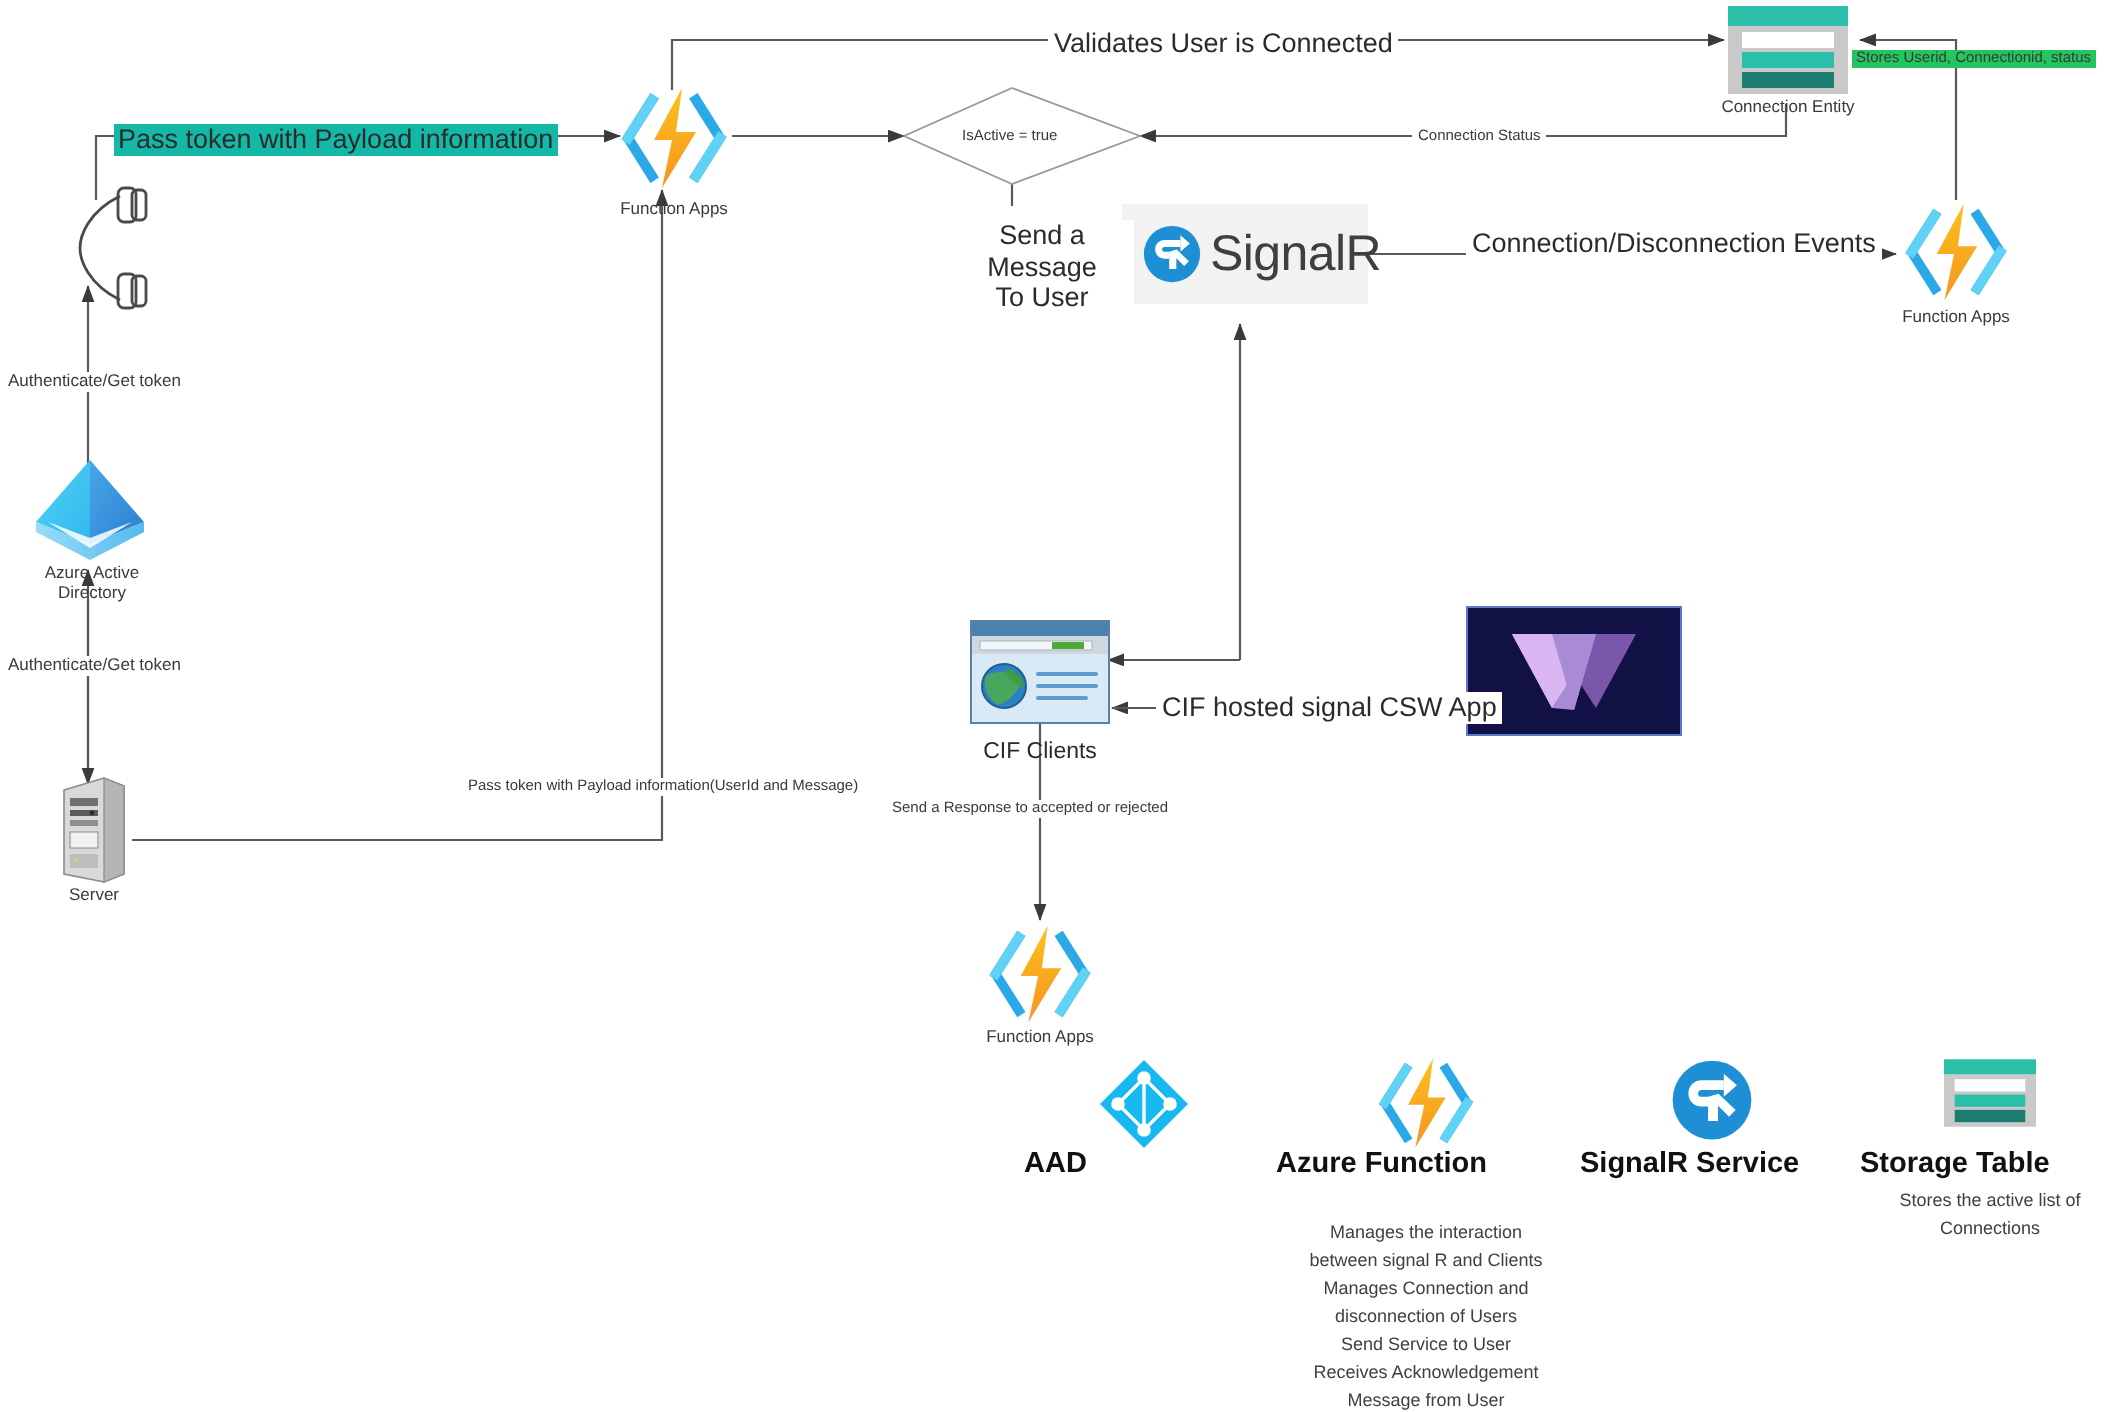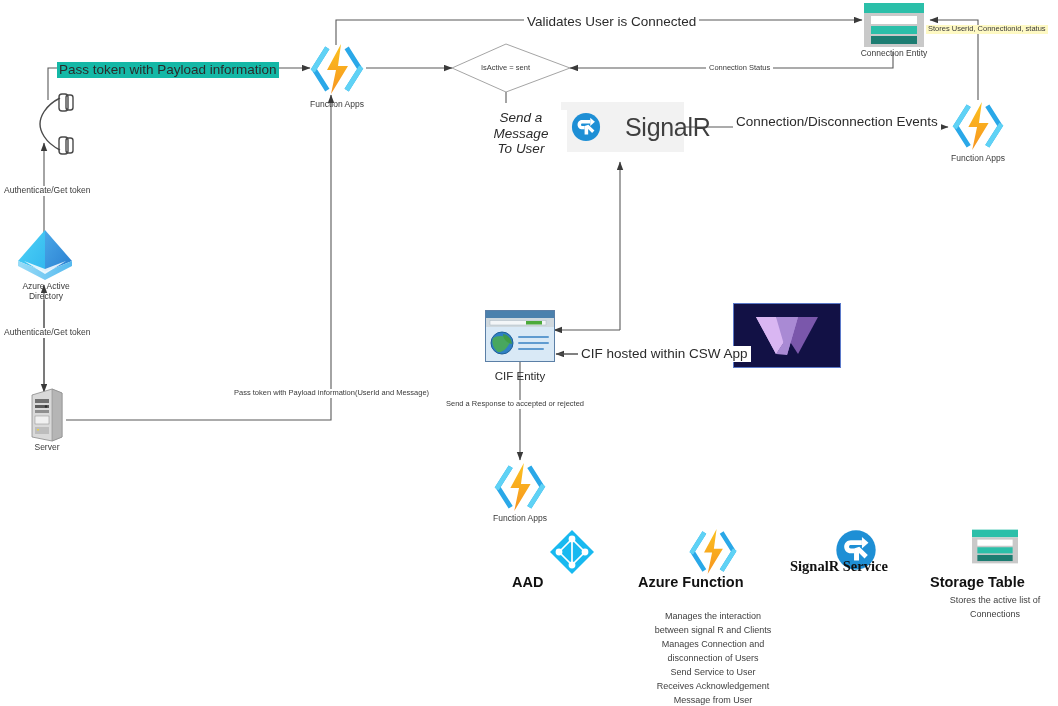--- a/index.html
+++ b/index.html
@@ -21,21 +21,21 @@
   .lbl {
     position: absolute;
     color: #3a3a3a;
     white-space: nowrap;
     line-height: 1.15;
   }
   .lbl-lg { font-size: 13.5px; color: #2b2b2b; }
   .lbl-md { font-size: 11px; color: #3a3a3a; }
   .lbl-sm { font-size: 8.5px; color: #3a3a3a; }
   .lbl-xs { font-size: 7.5px; color: #3a3a3a; }
-  .lbl-c { text-align: center; white-space: normal; font-style: italic; }
+  .lbl-c { text-align: center; white-space: normal; }
   .node-cap {
     position: absolute;
     font-size: 8.5px;
     color: #3a3a3a;
     text-align: center;
     white-space: nowrap;
     line-height: 1.2;
   }
   .node-cap-md {
     position: absolute;
@@ -65,21 +65,21 @@
     font-size: 9px;
     color: #404040;
     text-align: center;
     line-height: 1.55;
   }
   .signalr-box {
     position: absolute;
     background: #f2f2f2;
     display: flex;
     align-items: center;
-    gap: 24px;
+    gap: 4px;
     padding: 0 10px;
     box-sizing: border-box;
   }
   .signalr-word {
     font-size: 25px;
     color: #3f3f3f;
     letter-spacing: -0.3px;
     font-family: "Liberation Sans", sans-serif;
   }
   .csw-box {
@@ -204,21 +204,21 @@
       <path d="M18,8 L6,27" fill="none" stroke="#5fd2f5" stroke-width="5" stroke-linecap="square"></path>
       <path d="M52,27 L40,46" fill="none" stroke="#5fd2f5" stroke-width="5" stroke-linecap="square"></path>
       <polygon points="33,2 19,28 28,28 23,52 40,24 30,24" fill="url(#fnBolt1)"></polygon>
     </svg>
   </div>
   <div class="node-cap" style="left:291px; top:99px; width:92px;">Function Apps</div>
 
   <svg class="layer" viewBox="0 0 1058 706">
     <polygon points="506,44 570,68 506,92 452,68" fill="#ffffff" stroke="#9a9a9a" stroke-width="0.9"></polygon>
   </svg>
-  <div class="lbl lbl-xs" style="left:481px; top:64px;">IsActive = sent</div>
+  <div class="lbl lbl-xs" style="left:481px; top:64px;">IsActive = true</div>
 
   <div class="icon-box" style="left:864px; top:3px; width:60px; height:44px;">
     <svg width="60" height="44" viewBox="0 0 60 44">
       <rect x="0" y="0" width="60" height="10" fill="#2bbfa9"></rect>
       <rect x="0" y="10" width="60" height="34" fill="#c9c9c9"></rect>
       <rect x="7" y="13" width="46" height="8" fill="#ffffff"></rect>
       <rect x="7" y="23" width="46" height="8" fill="#2bbfa9"></rect>
       <rect x="7" y="33" width="46" height="8" fill="#1d7d72"></rect>
     </svg>
   </div>
@@ -265,21 +265,21 @@
       <path d="M8,28 C12,25 22,25 26,30 C24,36 18,43 13,42 C9,39 6,33 8,28 Z" fill="#4cae4c" opacity="0.85"></path>
       <path d="M18,24 C24,25 27,30 27,34 C22,33 18,29 18,24 Z" fill="#3f9b3f" opacity="0.85"></path>
       <circle cx="17" cy="33" r="11" fill="none" stroke="#1d5f96" stroke-width="1"></circle>
       <g stroke="#5f9bd0" stroke-width="2" stroke-linecap="round">
         <line x1="34" y1="27" x2="63" y2="27"></line>
         <line x1="34" y1="33" x2="63" y2="33"></line>
         <line x1="34" y1="39" x2="58" y2="39"></line>
       </g>
     </svg>
   </div>
-  <div class="node-cap-md" style="left:470px; top:370px; width:100px;">CIF Entity</div>
+  <div class="node-cap-md" style="left:470px; top:370px; width:100px;">CIF Clients</div>
 
   <div class="csw-box" style="left:733px; top:303px; width:108px; height:65px;">
     <svg width="106" height="63" viewBox="0 0 106 63">
       <polygon points="22,13 42,13 53,33 42,50" fill="#d9b6f2"></polygon>
       <polygon points="84,13 64,13 53,33 64,50" fill="#7a57ab"></polygon>
       <polygon points="42,13 64,13 53,51 42,50 53,33" fill="#a98ad4"></polygon>
       <polygon points="22,13 42,13 53,33 42,50" fill="#d9b6f2"></polygon>
       <polygon points="42,13 64,13 53,51" fill="#a98ad4"></polygon>
     </svg>
   </div>
@@ -306,31 +306,31 @@
   <span class="lbl lbl-sm" style="left:2px; top:186px; background:#fff; padding:0 2px;">Authenticate/Get token</span>
 
   <span class="lbl lbl-sm" style="left:2px; top:328px; background:#fff; padding:0 2px;">Authenticate/Get token</span>
 
   <span class="lbl lbl-xs" style="left:232px; top:389px; background:#fff; padding:0 2px;">Pass token with Payload information(UserId and Message)</span>
 
   <span class="lbl lbl-lg" style="left:524px; top:14px; background:#fff; padding:0 3px;">Validates User is Connected</span>
 
   <span class="lbl lbl-xs" style="left:706px; top:64px; background:#fff; padding:0 3px;">Connection Status</span>
 
-  <span class="lbl lbl-xs" style="left:926px; top:25px; background:#fef9c3; padding:0 2px;">Stores Userid, Connectionid, status</span>
+  <span class="lbl lbl-xs" style="left:926px; top:25px; background:#22c55e; padding:0 2px;">Stores Userid, Connectionid, status</span>
 
   <span class="lbl lbl-lg" style="left:733px; top:114px; background:#fff; padding:0 3px;">Connection/Disconnection Events</span>
 
   <div class="lbl lbl-lg lbl-c" style="left:475px; top:110px; width:92px; background:#fff;">
     <div>Send a Message</div>
     <div>To User</div>
   </div>
 
 
-  <span class="lbl lbl-lg" style="left:578px; top:346px; background:#fff; padding:0 3px;">CIF hosted within CSW App</span>
+  <span class="lbl lbl-lg" style="left:578px; top:346px; background:#fff; padding:0 3px;">CIF hosted signal CSW App</span>
 
   <span class="lbl lbl-xs" style="left:444px; top:400px; background:#fff; padding:0 2px;">Send a Response to accepted or rejected</span>
 
   <div class="icon-box" style="left:548px; top:528px; width:48px; height:48px;">
     <svg width="48" height="48" viewBox="0 0 48 48">
       <polygon points="24,2 46,24 24,46 2,24" fill="#18b9f0"></polygon>
       <g fill="#ffffff">
         <circle cx="24" cy="11" r="3.4"></circle>
         <circle cx="11" cy="24" r="3.4"></circle>
         <circle cx="37" cy="24" r="3.4"></circle>
@@ -374,21 +374,21 @@
   </div>
 
   <div class="icon-box" style="left:835px; top:529px; width:42px; height:42px;">
     <svg width="42" height="42" viewBox="0 0 32 32">
       <circle cx="16" cy="16" r="15" fill="#1e8fd5"></circle>
       <path d="M20.5,8.5 L12,8.5 C9.2,8.5 7,10.7 7,13.5 C7,16.3 9.2,18.5 12,18.5 L14.5,18.5 L14.5,14.8 L12,14.8 C11.2,14.8 10.7,14.3 10.7,13.5 C10.7,12.7 11.2,12.2 12,12.2 L20.5,12.2 Z" fill="#ffffff"></path>
       <path d="M14.5,14.8 L14.5,24 L18.3,24 L18.3,18.2 L22.5,22.4 L25,19.8 L18.5,13.6 Z" fill="#ffffff"></path>
       <path d="M20.5,6 L20.5,14.8 L25.5,10.4 Z" fill="#ffffff"></path>
     </svg>
   </div>
-  <div class="legend-title" style="left:790px; top:558px; width:132px;font-family:Liberation Serif, serif;">SignalR Service</div>
+  <div class="legend-title" style="left:790px; top:574px; width:132px;">SignalR Service</div>
 
   <div class="icon-box" style="left:972px; top:529px; width:46px; height:35px;">
     <svg width="46" height="35" viewBox="0 0 60 44">
       <rect x="0" y="0" width="60" height="10" fill="#2bbfa9"></rect>
       <rect x="0" y="10" width="60" height="34" fill="#c9c9c9"></rect>
       <rect x="7" y="13" width="46" height="8" fill="#ffffff"></rect>
       <rect x="7" y="23" width="46" height="8" fill="#2bbfa9"></rect>
       <rect x="7" y="33" width="46" height="8" fill="#1d7d72"></rect>
     </svg>
   </div>

